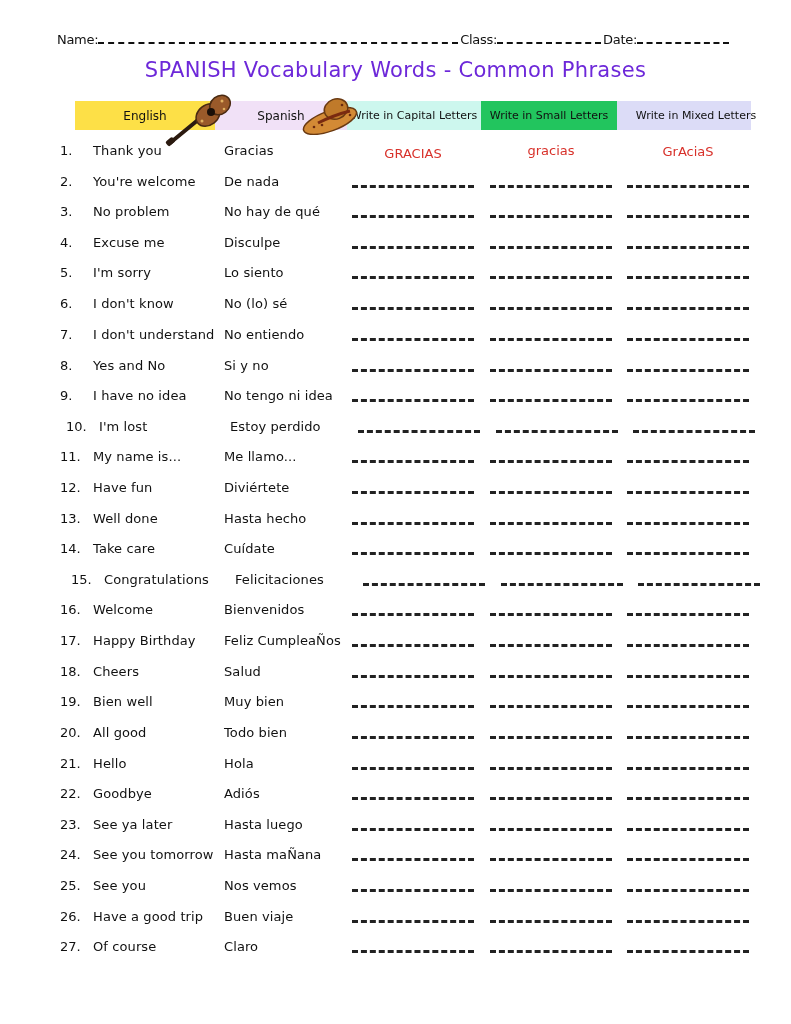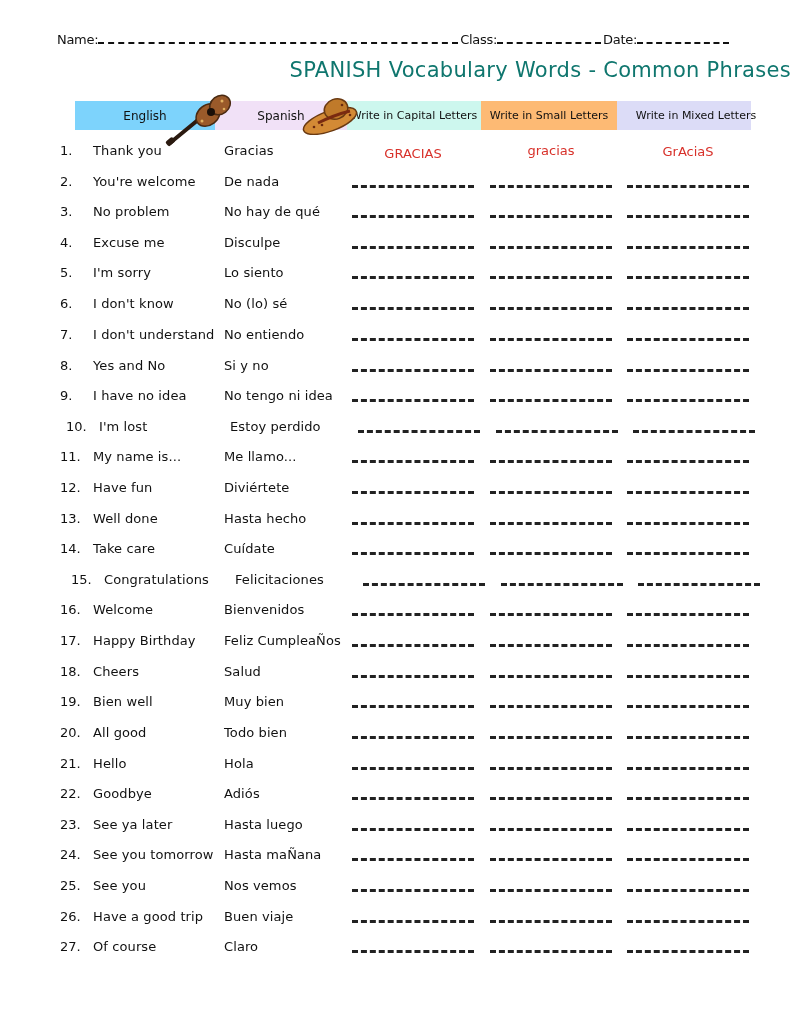--- a/index.html
+++ b/index.html
@@ -3,21 +3,21 @@
 <meta charset="utf-8">
 <style>
   * { box-sizing: border-box; margin: 0; padding: 0; }
   html, body { width: 791px; height: 1024px; background: #ffffff; overflow: hidden; }
   body { position: relative; font-family: "DejaVu Sans", sans-serif; color: #111; }
 
   .topline { position: absolute; top: 32px; left: 57px; width: 690px; height: 20px; font-size: 13px; display: flex; white-space: nowrap; overflow: hidden; }
   .topline .lbl { font-size: 13px; letter-spacing: -0.3px; }
   .topline .blank { display: inline-block; border-bottom: 2px dashed #111; height: 12px; margin-right: 2px; }
 
-  .title { position: absolute; top: 58px; left: 0; width: 791px; text-align: right; font-size: 21px; letter-spacing: 0.3px; color: #0f766e; }
+  .title { position: absolute; top: 58px; left: 0; width: 791px; text-align: center; font-size: 21px; letter-spacing: 0.3px; color: #6d28d9; }
 
   .header { position: absolute; top: 101px; left: 75px; width: 676px; height: 29px; display: flex; }
   .hcell { height: 29px; display: flex; align-items: center; justify-content: center; font-size: 12px; color: #111; white-space: nowrap; }
   .hcell.small { font-size: 11px; }
   .h-en { width: 140px; }
   .h-es { width: 132px; }
   .h-cap { width: 134px; }
   .h-sm { width: 136px; }
   .h-mx { width: 134px; padding-left: 24px; }
 
@@ -46,24 +46,24 @@
   <span class="blank" style="width:360px;"></span>
   <span class="lbl">Class:</span>
   <span class="blank" style="width:104px;"></span>
   <span class="lbl">Date:</span>
   <span class="blank" style="width:92px;"></span>
 </div>
 
 <div class="title">SPANISH Vocabulary Words - Common Phrases</div>
 
 <div class="header">
-  <div class="hcell h-en" style="background:#7dd3fc;">English</div>
+  <div class="hcell h-en" style="background:#fde047;">English</div>
   <div class="hcell h-es" style="background:#f1e1f7;">Spanish</div>
   <div class="hcell small h-cap" style="background:#cdf7ee;">Write in Capital Letters</div>
-  <div class="hcell small h-sm" style="background:#fdba74;">Write in Small Letters</div>
+  <div class="hcell small h-sm" style="background:#22c55e;">Write in Small Letters</div>
   <div class="hcell small h-mx" style="background:#dcdcf7;">Write in Mixed Letters</div>
 </div>
 
 <svg class="guitar" viewBox="0 0 72 58">
   <line x1="6" y1="54" x2="40" y2="26" stroke="#2b1a10" stroke-width="4" stroke-linecap="round"></line>
   <rect x="2" y="50" width="9" height="6" rx="2" fill="#2b1a10" transform="rotate(-40 6 53)"></rect>
   <ellipse cx="44" cy="26" rx="13" ry="10" fill="#9a5a2a" stroke="#4a2a12" stroke-width="1.5" transform="rotate(-38 44 26)"></ellipse>
   <ellipse cx="56" cy="16" rx="11" ry="9" fill="#9a5a2a" stroke="#4a2a12" stroke-width="1.5" transform="rotate(-38 56 16)"></ellipse>
   <circle cx="47" cy="23" r="4" fill="#1a0f08"></circle>
   <circle cx="38" cy="32" r="1.5" fill="#e0b060"></circle>

